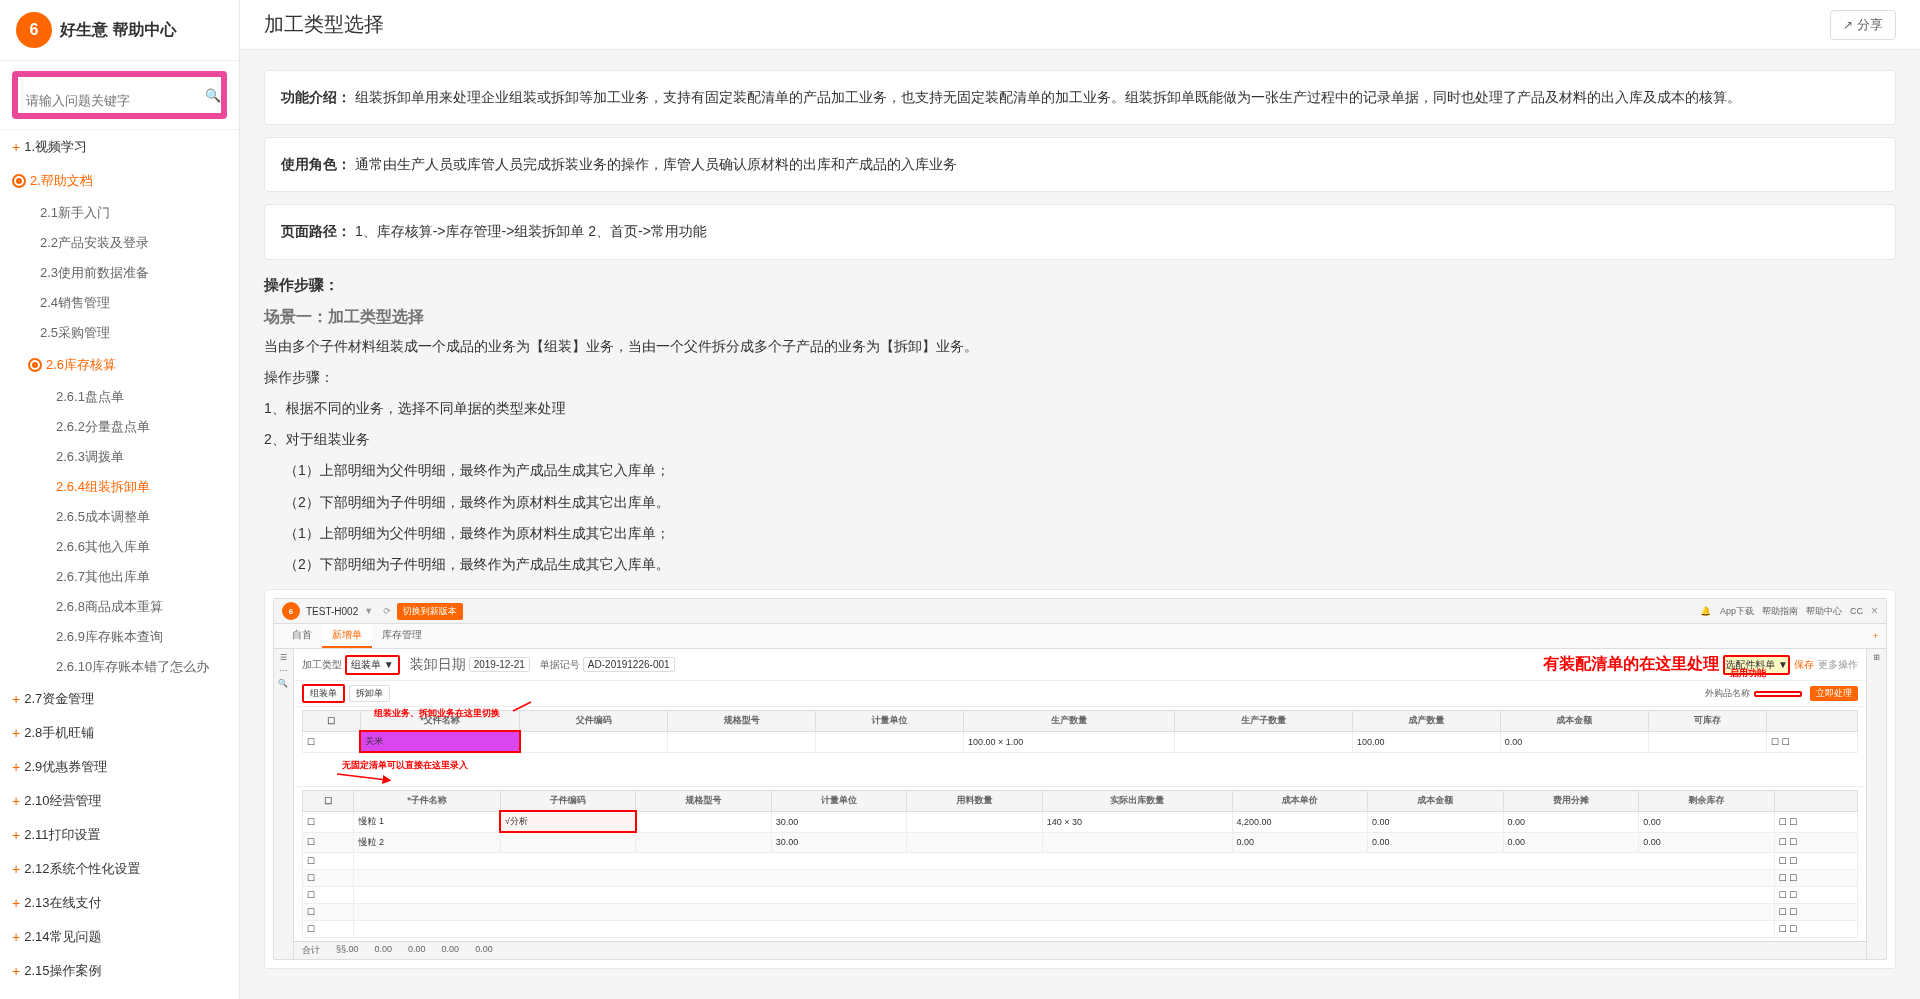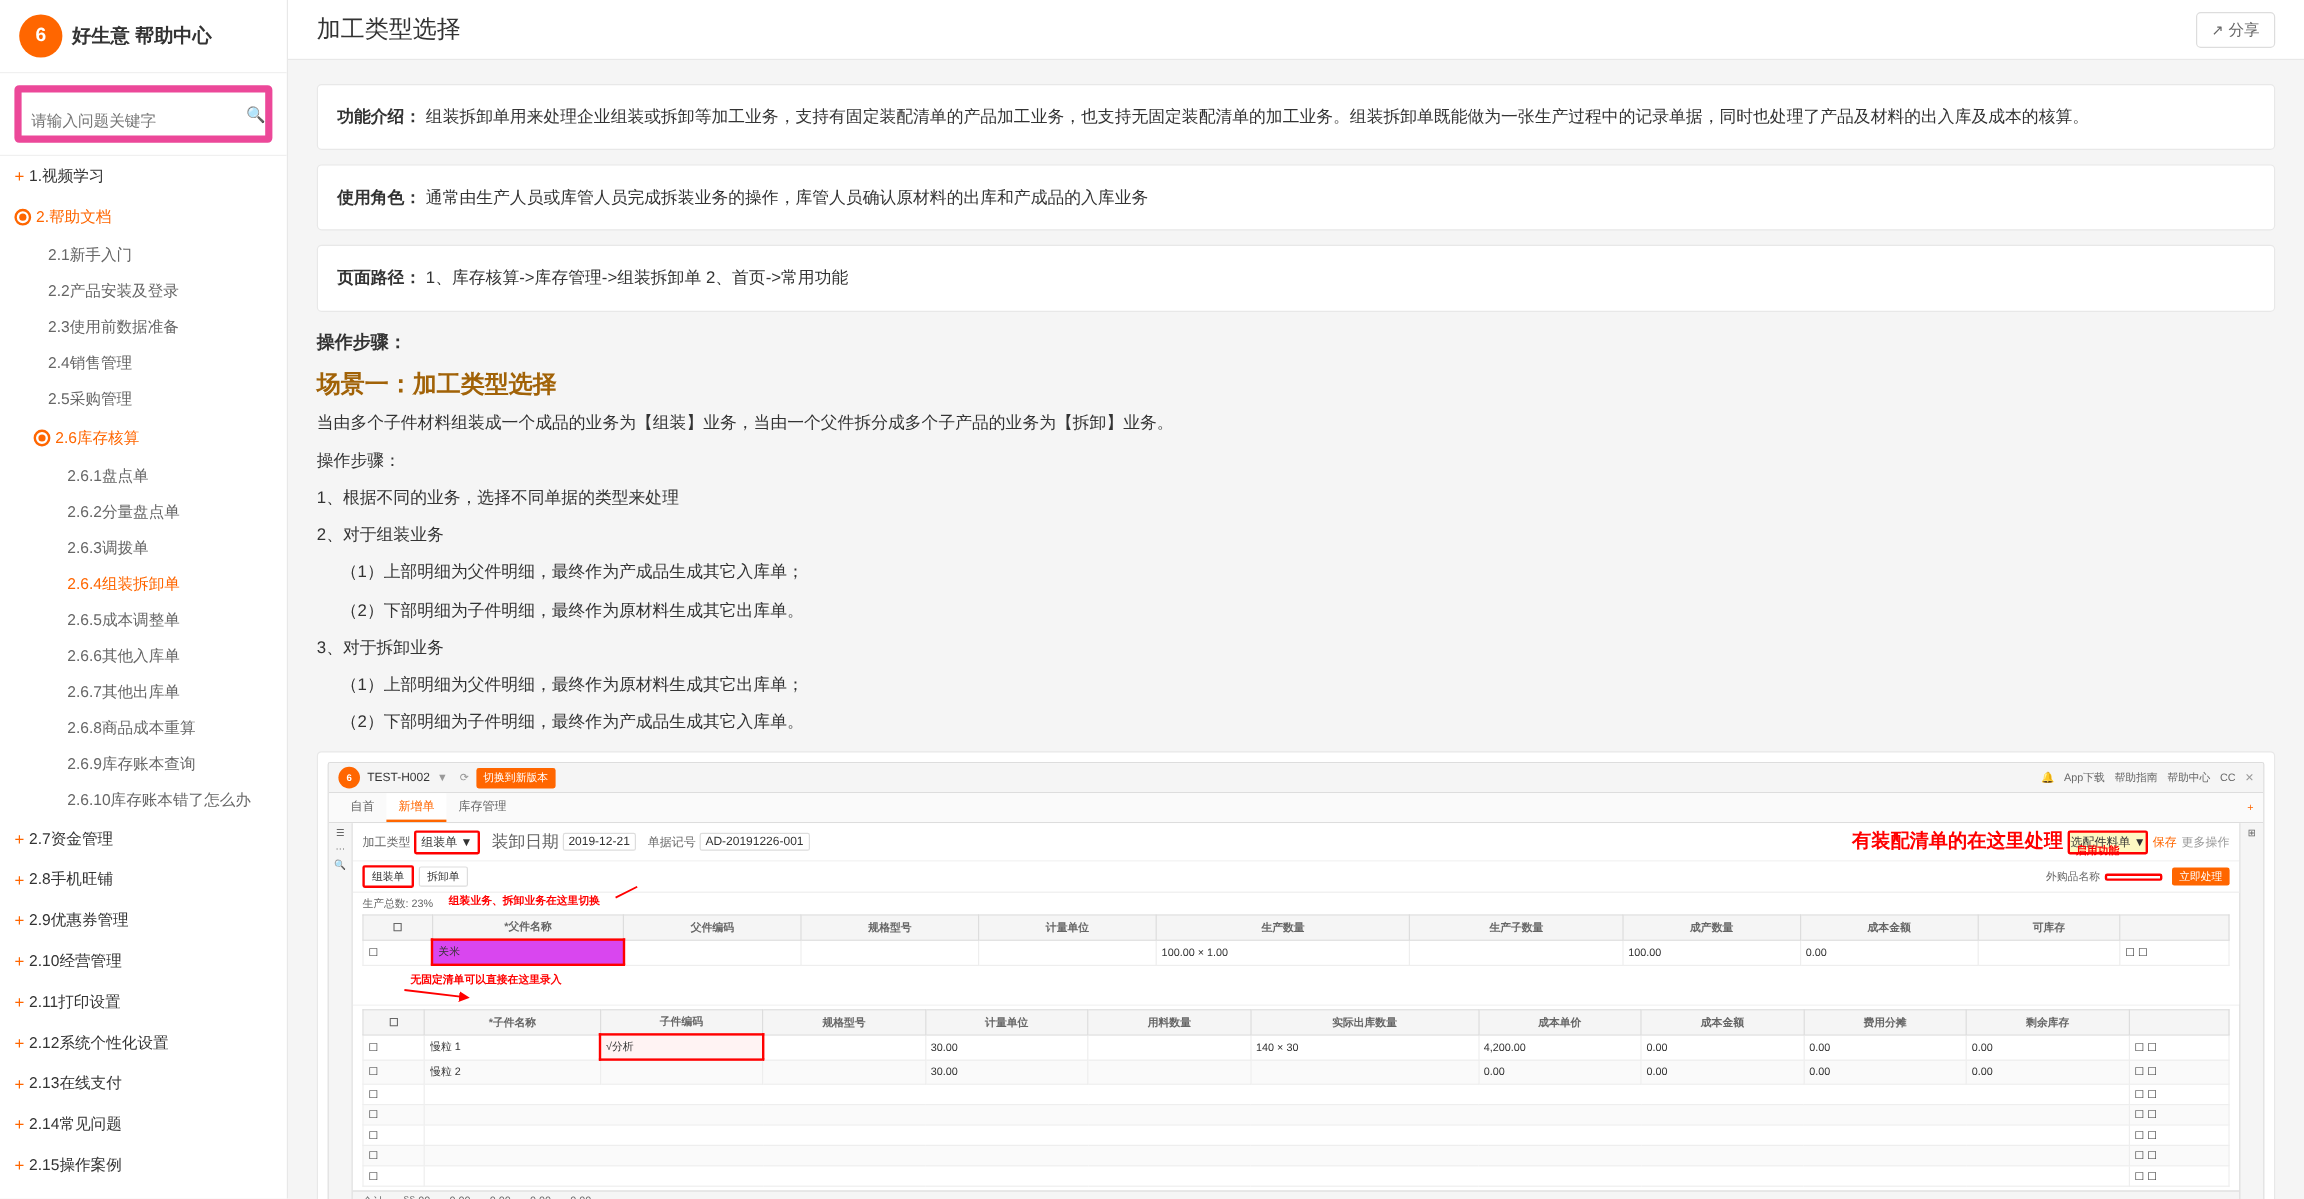--- a/index.html
+++ b/index.html
@@ -32,21 +32,21 @@
     .page-title { font-size: 20px; font-weight: 500; color: #333; }
     .share-btn { border: 1px solid #ddd; border-radius: 4px; padding: 5px 12px; font-size: 13px; color: #666; cursor: pointer; display: flex; align-items: center; gap: 4px; background: #fff; }
 
     .content-area { flex: 1; overflow-y: auto; padding: 20px 24px; background: #f5f5f5; }
 
     .info-card { background: #fff; border: 1px solid #e8e8e8; border-radius: 4px; padding: 14px 16px; margin-bottom: 12px; font-size: 14px; line-height: 1.8; color: #333; }
     .info-card .label { font-weight: bold; }
 
     .section-title { font-size: 15px; font-weight: bold; color: #333; margin: 16px 0 10px; }
 
-    .scene-title { font-size: 20px; font-weight: bold; color: #a16207; margin: 12px 0 6px; }
+    .scene-title { font-size: 16px; font-weight: bold; color: #737373; margin: 12px 0 6px; }
 
     .content-text { font-size: 14px; color: #333; line-height: 1.8; margin-bottom: 6px; }
 
     
     .screenshot-wrap { background: #fff; border: 1px solid #e8e8e8; border-radius: 4px; padding: 8px; margin-top: 12px; }
     .screenshot-inner { width: 100%; border: 1px solid #ddd; border-radius: 2px; overflow: hidden; font-size: 11px; }
 
     
     .mock-topbar { background: #f5f5f5; border-bottom: 1px solid #ddd; padding: 3px 8px; display: flex; align-items: center; justify-content: space-between; }
     .mock-topbar-left { display: flex; align-items: center; gap: 6px; }
@@ -195,21 +195,20 @@
     <div class="content-text">操作步骤：</div>
 
     <div class="content-text">1、根据不同的业务，选择不同单据的类型来处理</div>
 
     <div class="content-text">2、对于组装业务</div>
     <div style="padding-left:20px;">
       <div class="content-text">（1）上部明细为父件明细，最终作为产成品生成其它入库单；</div>
       <div class="content-text">（2）下部明细为子件明细，最终作为原材料生成其它出库单。</div>
     </div>
 
-    <div class="content-text">3、对于拆卸业务</div>
     <div style="padding-left:20px;">
       <div class="content-text">（1）上部明细为父件明细，最终作为原材料生成其它出库单；</div>
       <div class="content-text">（2）下部明细为子件明细，最终作为产成品生成其它入库单。</div>
     </div>
 
     <div class="screenshot-wrap">
       <div class="screenshot-inner">
 
         <div class="mock-topbar">
           <div class="mock-topbar-left">
@@ -286,21 +285,20 @@
                 <span style="border:2px solid #f00;border-radius:2px;padding:1px 40px 1px 4px;font-size:9px;background:#fff;"></span>
                 <span style="background:#f60;color:#fff;border-radius:2px;padding:1px 6px;font-size:9px;cursor:pointer;margin-left:4px;">立即处理</span>
 
                 <div style="position:absolute;right:100px;top:-15px;">
                   <span style="color:#f00;font-size:9px;font-weight:bold;">启用功能</span>
                 </div>
               </div>
             </div>
 
             <div style="padding:3px 8px;background:#fff;">
-              <div style="font-size:9px;color:#666;margin-bottom:2px;">生产总数: 23%</div>
               <table class="mock-table" style="width:100%;">
                 <thead>
                   <tr>
                     <th>☐</th>
                     <th>*父件名称</th>
                     <th>父件编码</th>
                     <th>规格型号</th>
                     <th>计量单位</th>
                     <th>生产数量</th>
                     <th>生产子数量</th>

